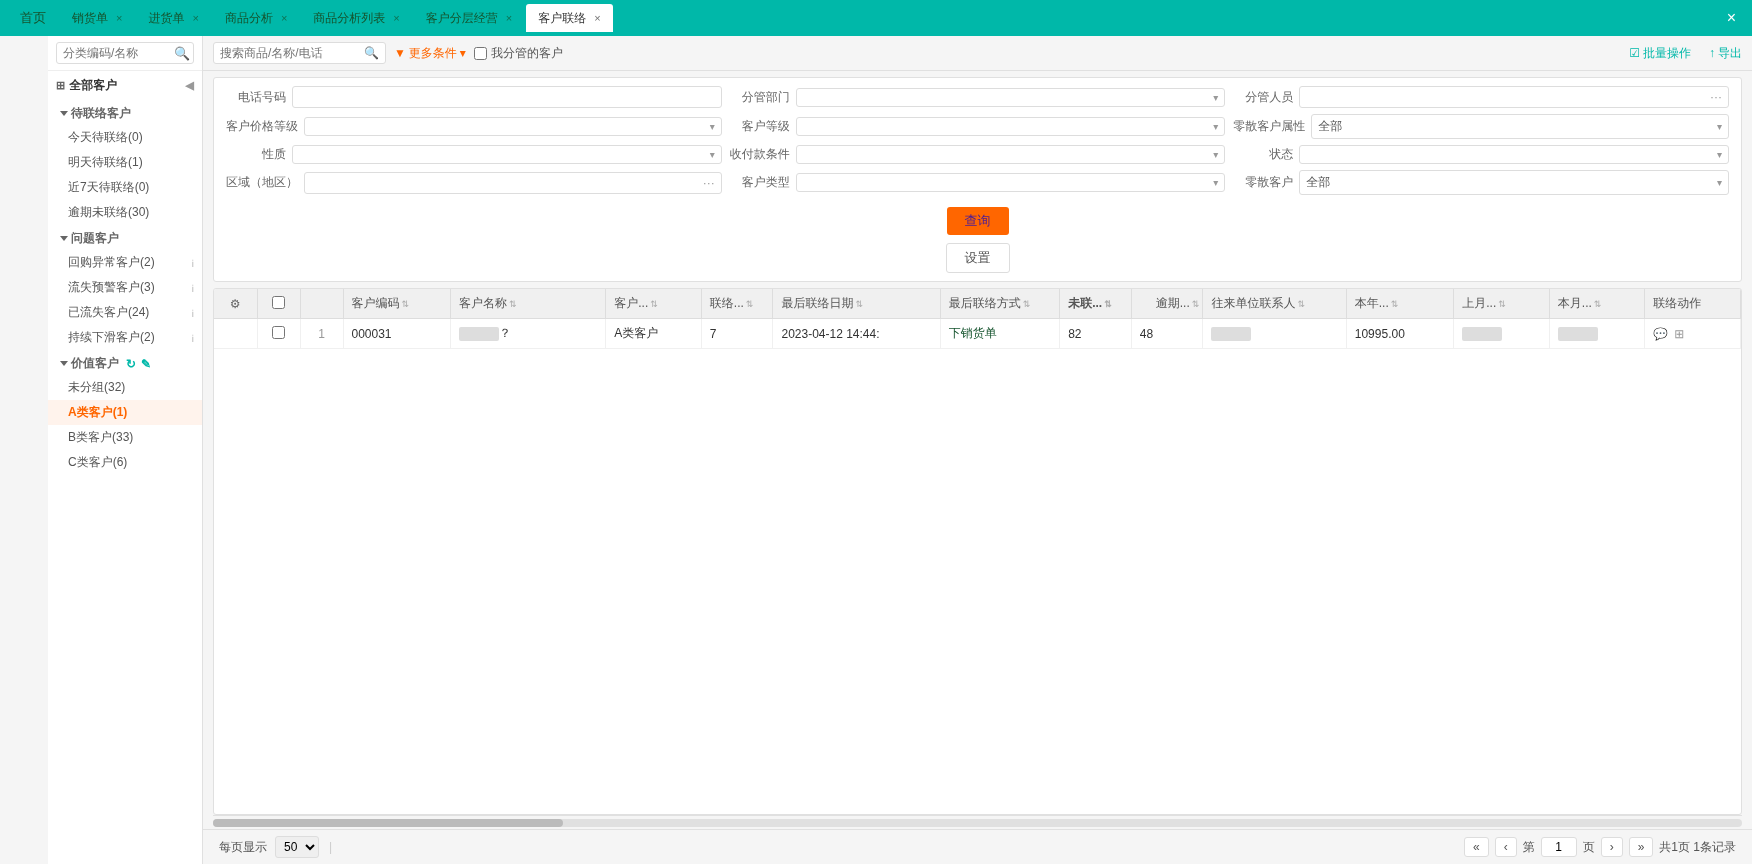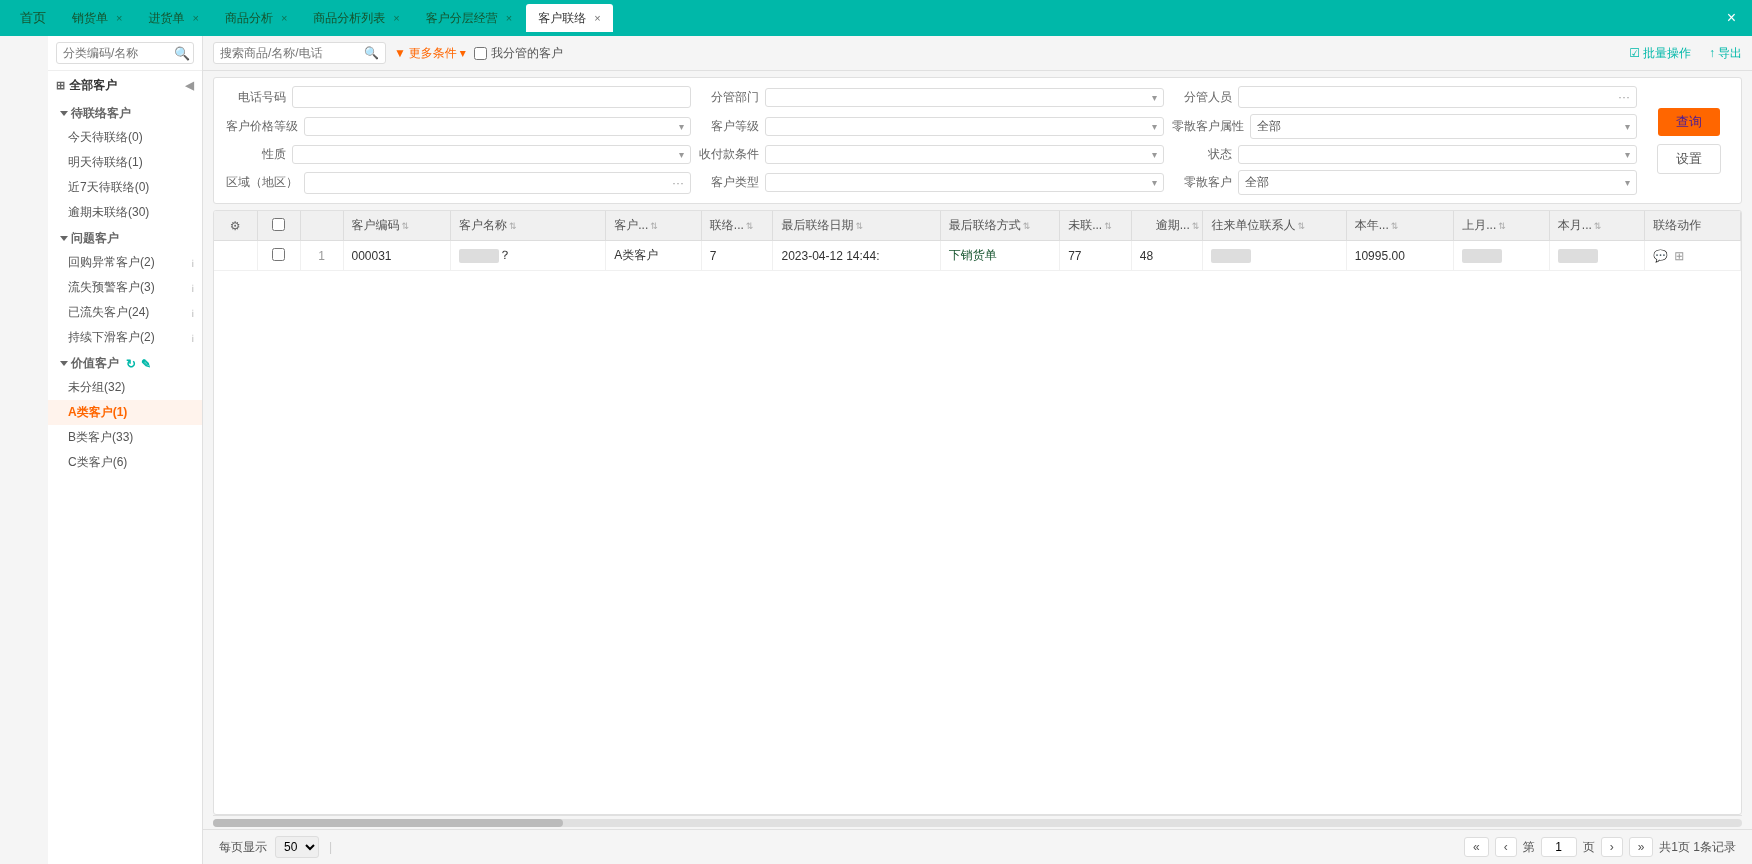--- a/index.html
+++ b/index.html
@@ -215,21 +215,21 @@
         <span>☑</span>
         <span>批量操作</span>
       </div>
       <div class="export-btn">
         <span>↑</span>
         <span>导出</span>
       </div>
     </div>
 
     <div class="filter-panel">
-      <div style="display:flex; gap:12px;">
+      <div style="display:flex; gap:12px;flex-direction:column;">
         <div style="flex:1;">
 
           <div class="filter-row">
             <div class="filter-item">
               <span class="filter-label">电话号码</span>
               <input class="filter-input filter-select-wide" type="text" value="" style="">
             </div>
             <div class="filter-item">
               <span class="filter-label">分管部门</span>
               <div class="filter-select filter-select-wide">
@@ -366,21 +366,21 @@
                   <span>最后联络日期</span>
                   <span class="col-sort">⇅</span>
                 </div>
             </th>
             <th style="width:100px;" class="sortable">
               <div class="col-title">
                   <span>最后联络方式</span>
                   <span class="col-sort">⇅</span>
                 </div>
             </th>
-            <th style="width:60px;" class="sortable">
+            <th style="width:60px;font-weight:bold;" class="sortable">
               <div class="col-title">
                   <span>未联...</span>
                   <span class="col-sort">⇅</span>
                 </div>
             </th>
             <th style="width:60px;padding-left:24px;" class="sortable">
               <div class="col-title">
                   <span>逾期...</span>
                   <span class="col-sort">⇅</span>
                 </div>
@@ -424,21 +424,21 @@
             <td>000031</td>
             <td>
               <span class="blurred"></span><span>？</span>
             </td>
             <td>A类客户</td>
             <td>7</td>
             <td>2023-04-12 14:44:</td>
             <td>
               <a class="link-text">下销货单</a>
             </td>
-            <td>77</td>
+            <td>82</td>
             <td>48</td>
             <td>
               <span class="blurred"></span>
             </td>
             <td>10995.00</td>
             <td>
               <span class="blurred"></span>
             </td>
             <td>
               <span class="blurred"></span>

